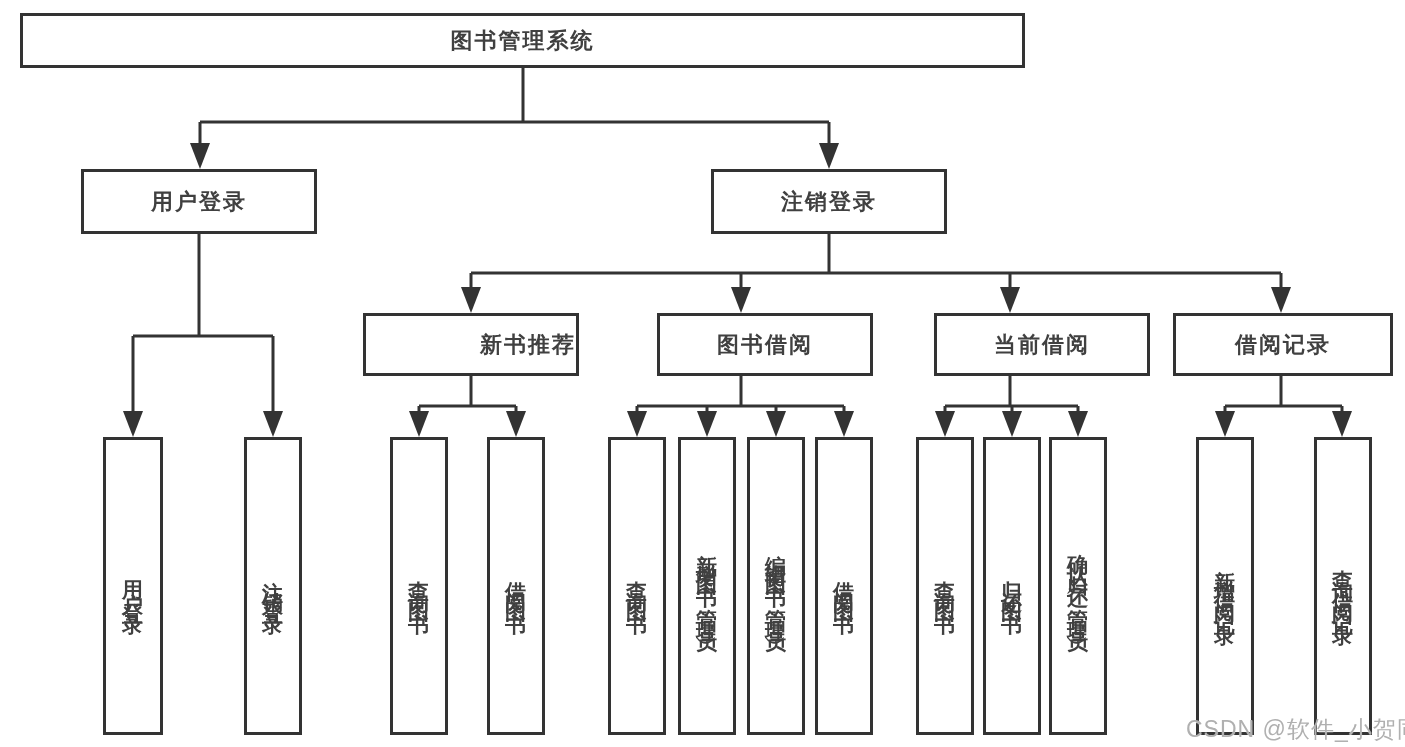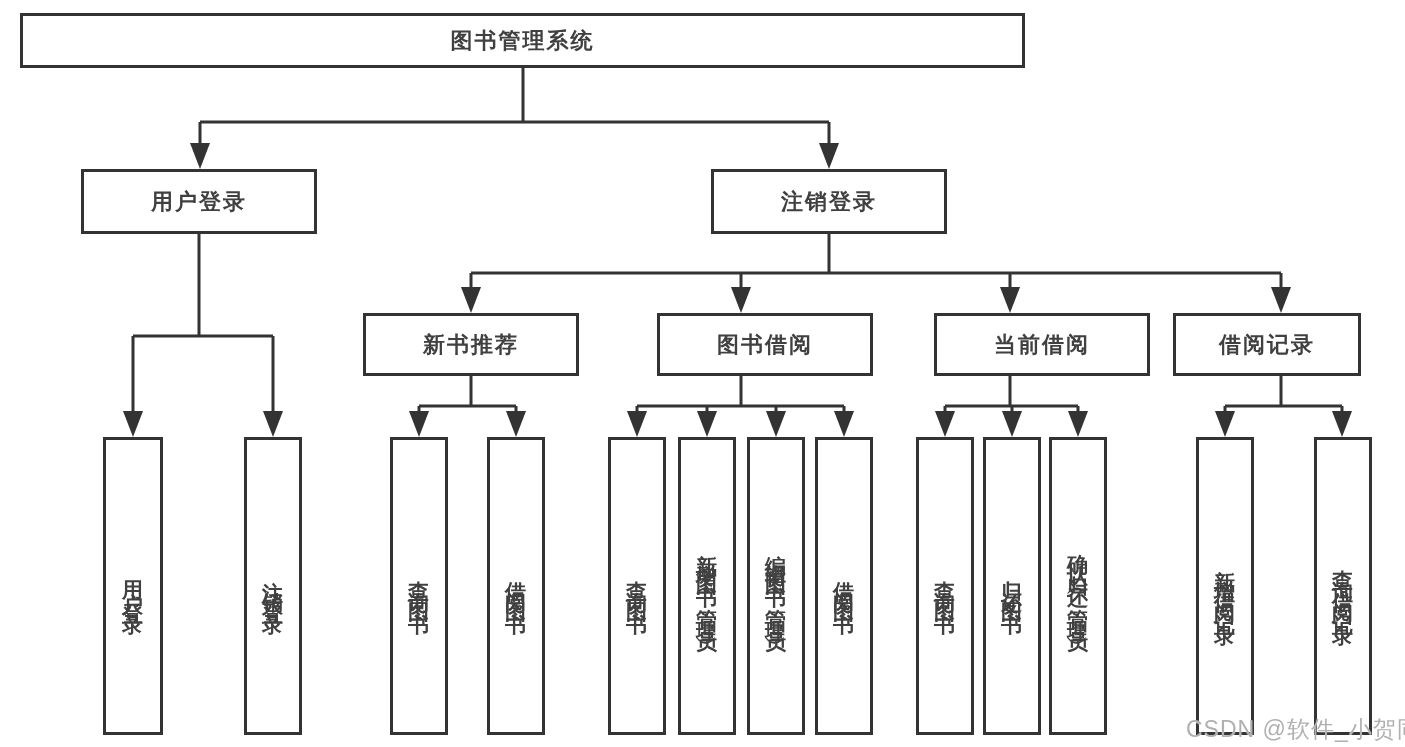--- a/index.html
+++ b/index.html
@@ -49,24 +49,24 @@
     color: var(--text);
     letter-spacing: 11px;
     line-height: 1;
   }
   
   .n-root   { left: 20px;   top: 13px;  width: 1005px; height: 55px; }
   
   .n-user   { left: 81px;   top: 169px; width: 236px;  height: 65px; }
   .n-book   { left: 711px;  top: 169px; width: 236px;  height: 65px; }
   
-  .n-newrec { left: 363px;  top: 313px; width: 216px;  height: 63px; }
+  .n-newrec { left: 363px;  top: 313px; width: 216px;  height: 63px; justify-content: flex-end; }
   .n-borrow { left: 657px;  top: 313px; width: 216px;  height: 63px; }
   .n-curr   { left: 902px;  top: 313px; width: 216px;  height: 63px; margin-left: 32px; }
-  .n-record { left: 1173px; top: 313px; width: 188px;  height: 63px; }
+  .n-record { left: 1173px; top: 313px; width: 220px;  height: 63px; }
   
   .leaf     { top: 437px; height: 298px; width: 58px; }
   .lf-a1 { left: 103px; width: 60px; }
   .lf-a2 { left: 244px; }
   .lf-b1 { left: 390px; }
   .lf-b2 { left: 487px; }
   .lf-c1 { left: 608px; }
   .lf-c2 { left: 678px; }
   .lf-c3 { left: 747px; }
   .lf-c4 { left: 815px; }

